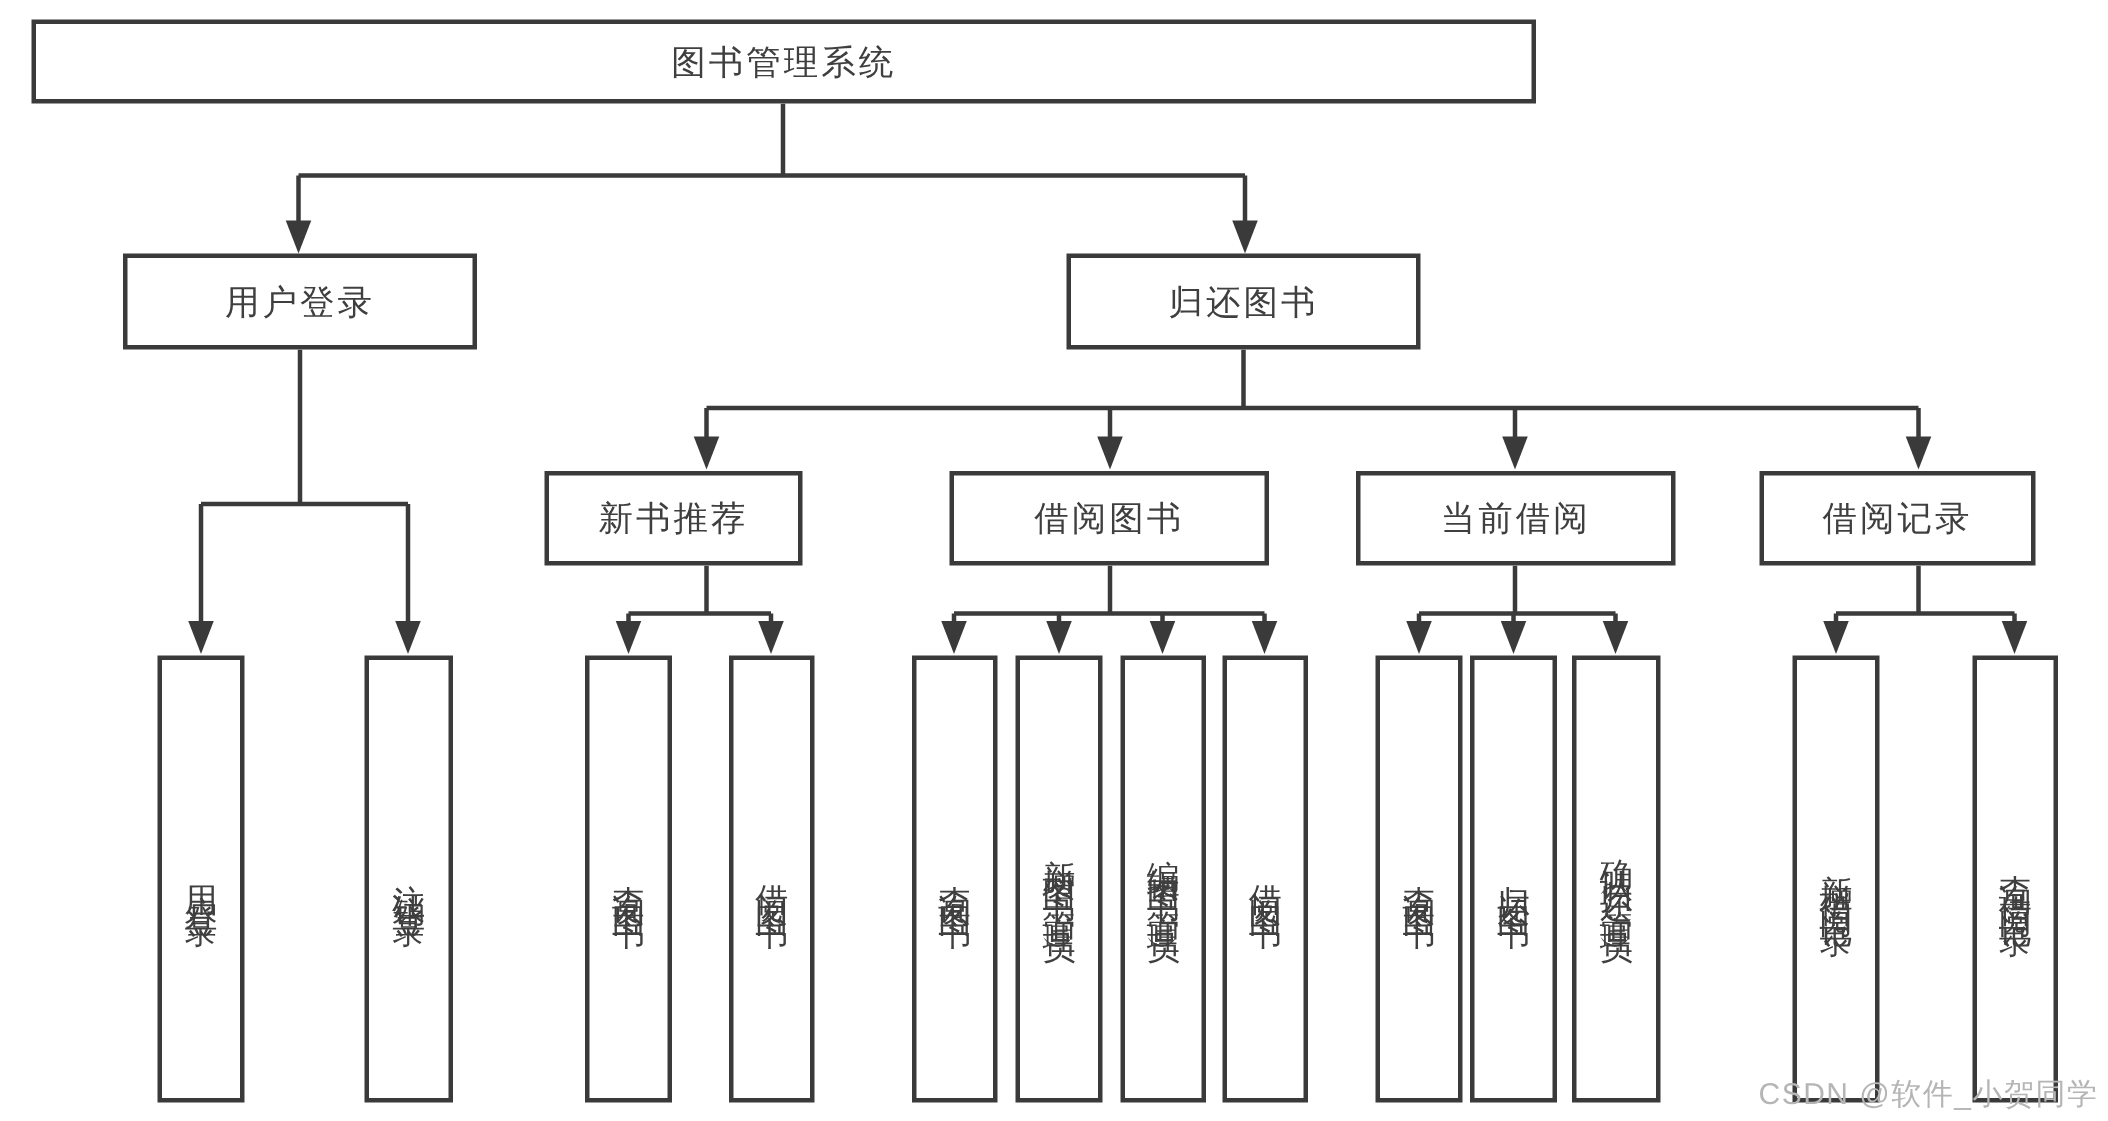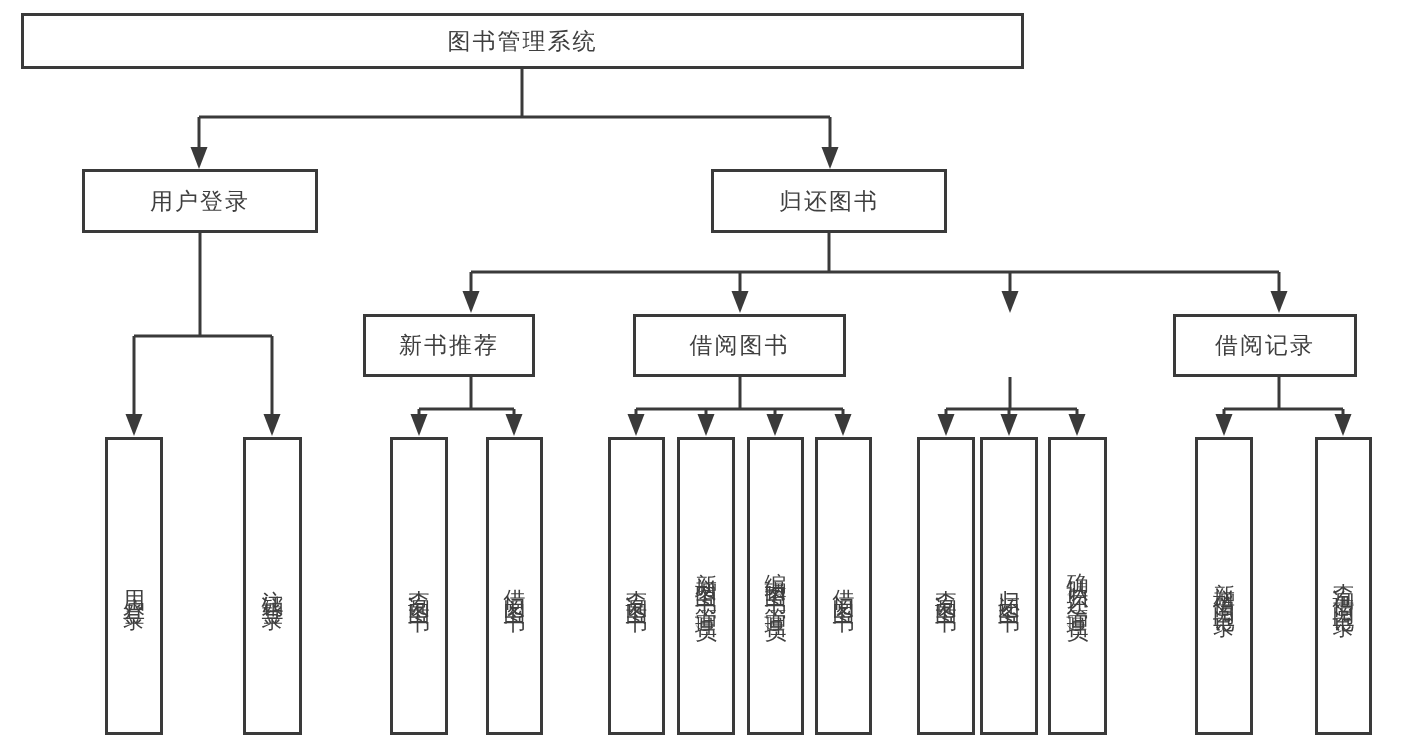--- a/index.html
+++ b/index.html
@@ -139,20 +139,23 @@
   <div class="box lvl2" style="left:711px;">
     <span class="h-label">归还图书</span>
   </div>
 
   <div class="box lvl3" style="left:363px; width:172px;">
     <span class="h-label">新书推荐</span>
   </div>
   <div class="box lvl3" style="left:633px; width:213px;">
     <span class="h-label">借阅图书</span>
   </div>
+  <div class="box lvl3" style="left:904px; width:213px;">
+    <span class="h-label">当前借阅</span>
+  </div>
   <div class="box lvl3" style="left:1173px; width:184px;">
     <span class="h-label">借阅记录</span>
   </div>
 
   <div class="box leaf" style="left:105px; width:58px;">
     <span class="v-label">用户登录</span>
   </div>
   <div class="box leaf" style="left:243px; width:59px;">
     <span class="v-label">注销登录</span>
   </div>
@@ -187,14 +190,15 @@
     <span class="v-label">确认归还（管理员）</span>
   </div>
 
   <div class="box leaf" style="left:1195px; width:58px;">
     <span class="v-label">新增借阅记录</span>
   </div>
   <div class="box leaf" style="left:1315px; width:57px;">
     <span class="v-label">查询借阅记录</span>
   </div>
 
+  <div class="watermark">CSDN @软件_小贺同学</div>
 
 </div>
 
 </body></html>

